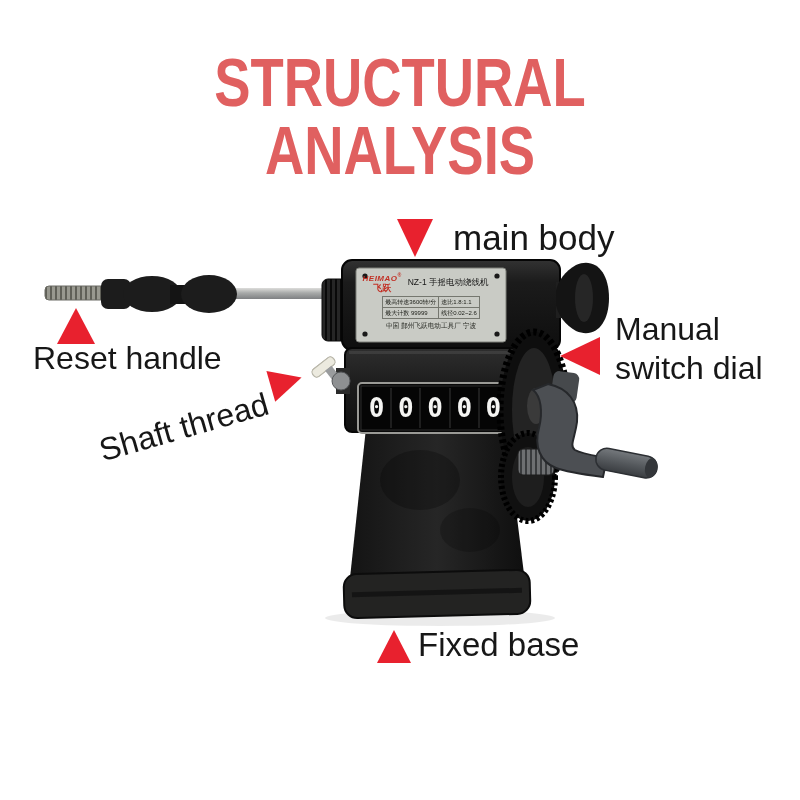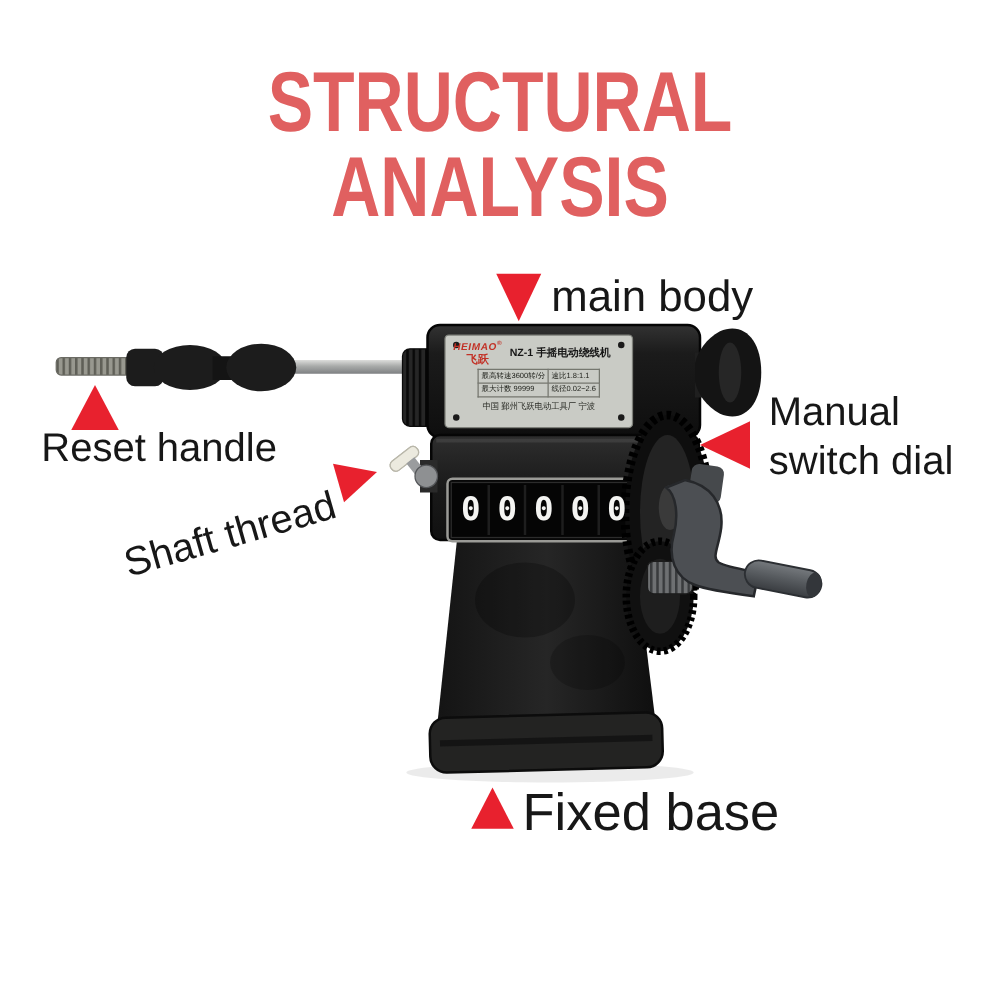--- a/index.html
+++ b/index.html
@@ -18,21 +18,21 @@
 
   
   .lab-text{color:#171717;white-space:nowrap;}
   .tri{width:0;height:0;display:inline-block;}
   .tri-down{border-left:18px solid transparent;border-right:18px solid transparent;border-top:38px solid #e8212e;}
   .tri-up{border-left:19px solid transparent;border-right:19px solid transparent;border-bottom:36px solid #e8212e;}
   .tri-up-sm{border-left:17px solid transparent;border-right:17px solid transparent;border-bottom:33px solid #e8212e;}
   .tri-left{border-top:19px solid transparent;border-bottom:19px solid transparent;border-right:40px solid #e8212e;}
   .tri-right{border-top:16px solid transparent;border-bottom:16px solid transparent;border-left:32px solid #e8212e;}
 
-  .lab-main-body{left:397px;top:216px;display:flex;gap:8px;align-items:flex-start;}
+  .lab-main-body{left:397px;top:216px;display:flex;gap:20px;align-items:flex-start;}
   .lab-main-body .lab-text{font-size:35px;line-height:44px;}
   .lab-main-body .tri-down{margin-top:3px;}
 
   .lab-reset-tri{left:57px;top:308px;}
   .lab-reset-text{left:33px;top:340px;font-size:32px;}
 
   .lab-manual-tri{left:560px;top:337px;}
   .lab-manual-text{left:615px;top:310px;width:185px;text-align:left;font-size:32px;line-height:39px;}
 
   .lab-shaft{left:100px;top:432px;display:flex;align-items:center;gap:8px;
@@ -46,21 +46,21 @@
   
   .plate-text{
     left:357px;top:268px;width:148px;height:74px;box-sizing:border-box;
     padding:5px 5px 2px;color:#1c1c1c;
   }
   .plate-row1{display:flex;align-items:flex-start;justify-content:center;}
   .plate-logo{color:#c23126;text-align:center;line-height:1;}
   .plate-brand{font-size:8px;font-weight:bold;font-style:italic;letter-spacing:0.5px;}
   .plate-reg{font-size:5px;vertical-align:super;}
   .plate-brand-cn{font-size:9px;font-weight:bold;margin-top:1px;}
-  .plate-model{font-size:8.5px;font-weight:bold;margin:4px 11px 0 6px;white-space:nowrap;color:#161616;}
+  .plate-model{font-size:8.5px;font-weight:normal;margin:4px 11px 0 6px;white-space:nowrap;color:#161616;}
   .plate-table{margin:3px auto 0;border-collapse:collapse;}
   .plate-table td{border:1px solid #75776f;font-size:6px;line-height:8px;height:10px;
     padding:0 2px;color:#20221c;white-space:nowrap;}
   .plate-factory{font-size:7px;text-align:center;margin-top:2px;color:#2a2c26;
     white-space:nowrap;transform:scaleX(0.95);}
 
   .counter-digits{
     left:363px;top:388px;width:144px;height:40px;display:flex;align-items:center;
   }
   .digit-cell{flex:1;text-align:center;border-left:2px solid #1e1e1e;height:100%;
@@ -253,13 +253,13 @@
   <div class="lab-text">Manual</div>
   <div class="lab-text">switch dial</div>
 </div>
 
 <div class="abs lab-shaft">
   <span class="lab-text">Shaft thread</span>
   <span class="tri tri-right"></span>
 </div>
 
 <span class="abs tri tri-up-sm lab-fixed-tri"></span>
-<div class="abs lab-text lab-fixed-text" style="font-size:42px;">Fixed base</div>
+<div class="abs lab-text lab-fixed-text" style="font-size:33px;">Fixed base</div>
 
 </body></html>

